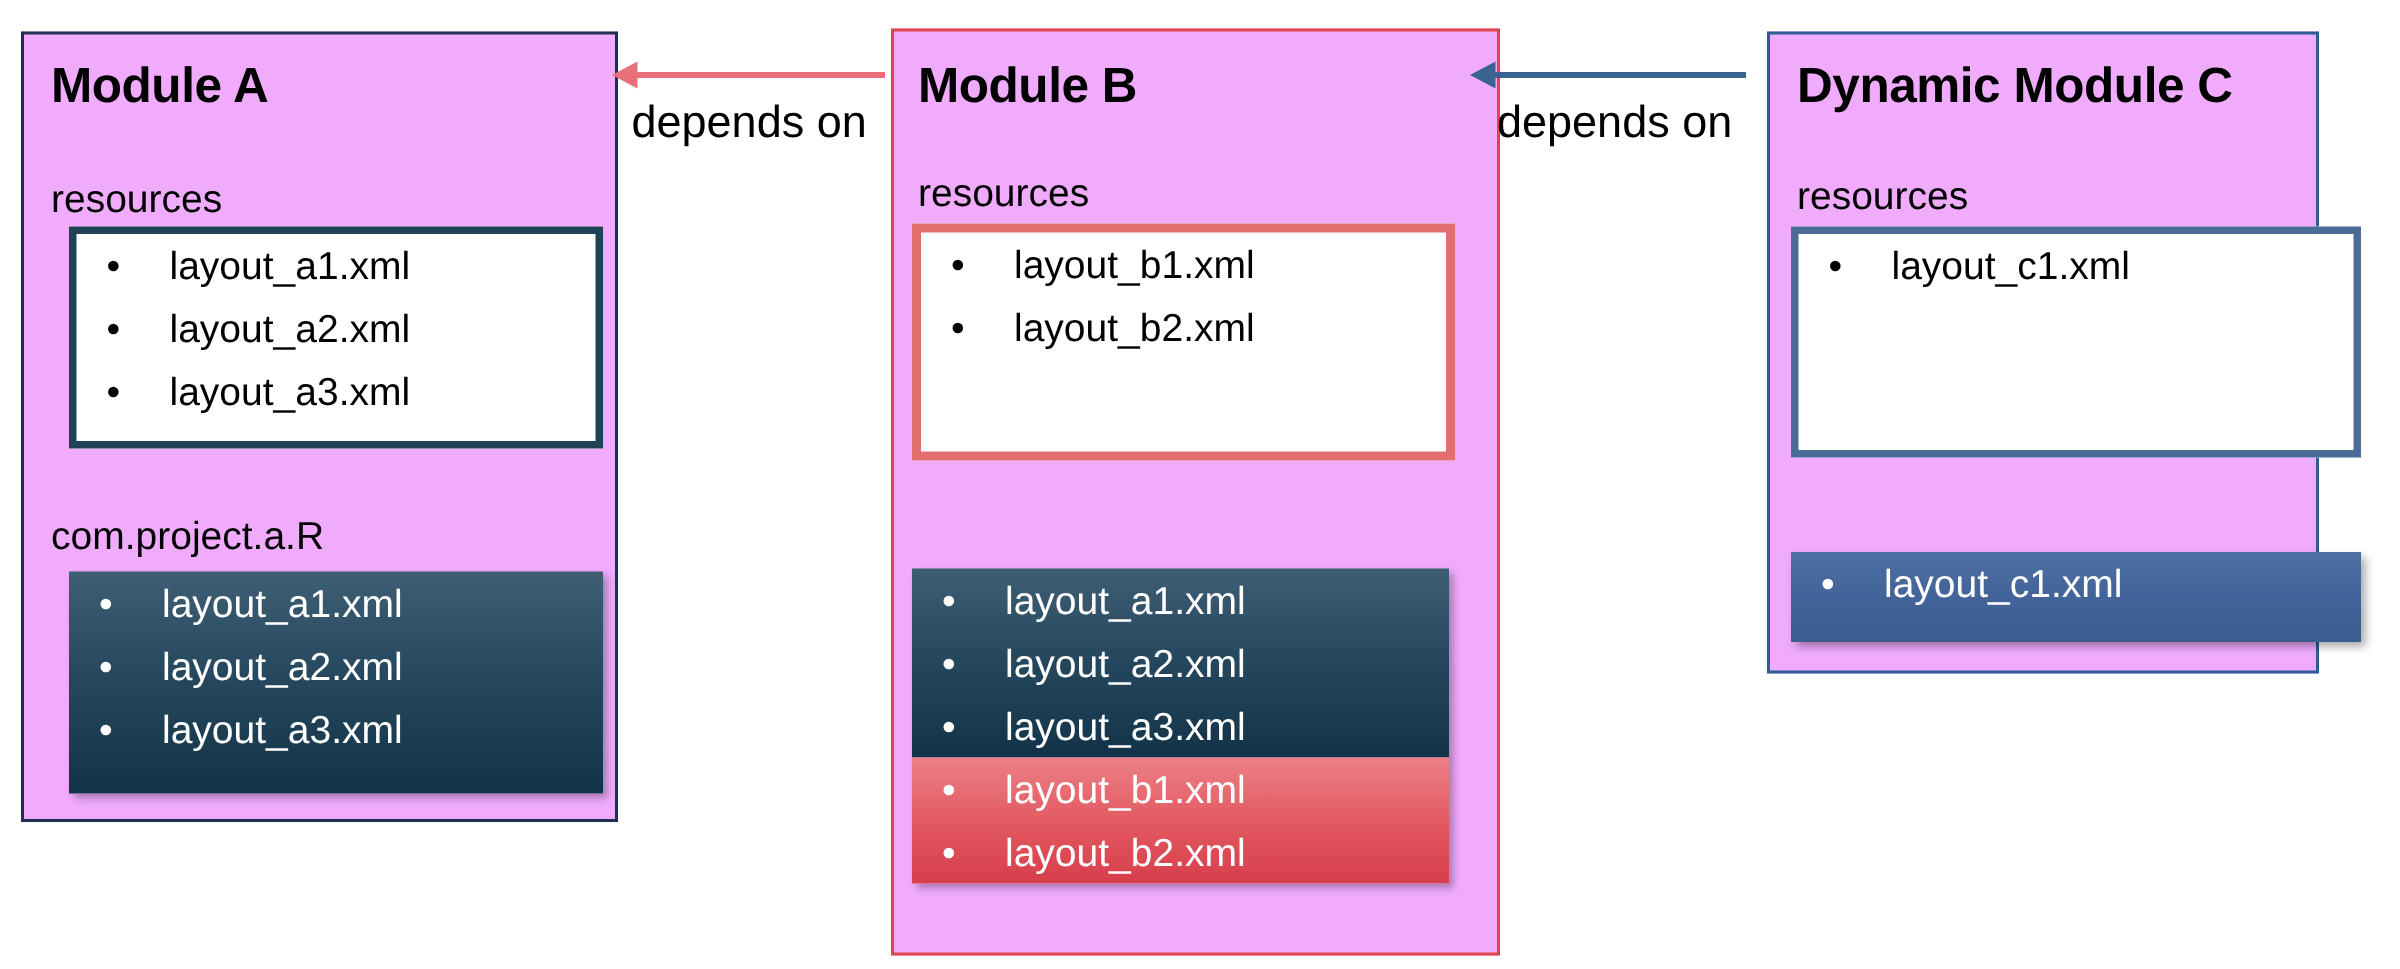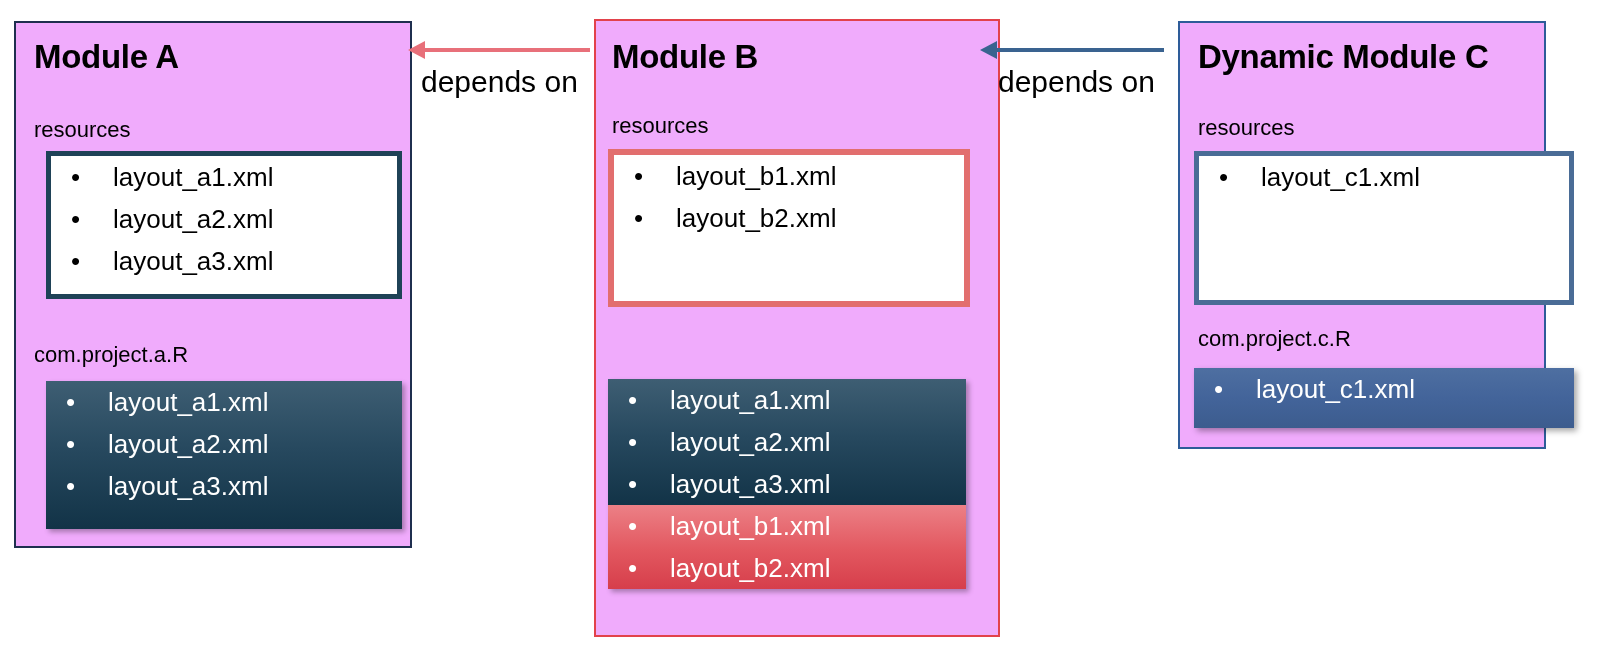--- a/index.html
+++ b/index.html
@@ -33,21 +33,21 @@
     letter-spacing: -0.3px;
     line-height: 1;
     white-space: nowrap;
   }
   .panel-a .panel-title { left: 18px; top: 17px; }
   .panel-b .panel-title { left: 16px; top: 19px; }
   .panel-c .panel-title { left: 18px; top: 17px; }
 
   .section-label {
     position: absolute;
-    font-size: 22px;
+    font-size: 26px;
     line-height: 1;
     white-space: nowrap;
   }
 
   
   .listbox {
     position: absolute;
     box-sizing: border-box;
   }
   .listbox ul {
@@ -213,20 +213,19 @@
   <div class="panel-title">Dynamic Module C</div>
 
   <div class="section-label c-res-label">resources</div>
 
   <div class="listbox outline-blue c-res-box">
     <ul>
       <li><span class="bullet">•</span><span>layout_c1.xml</span></li>
     </ul>
   </div>
 
-  <div class="section-label c-r-label">com.project.c.R</div>
 
   <div class="listbox fill-blue c-r-box">
     <ul>
       <li><span class="bullet">•</span><span>layout_c1.xml</span></li>
     </ul>
   </div>
 </div>
 
 </body></html>

